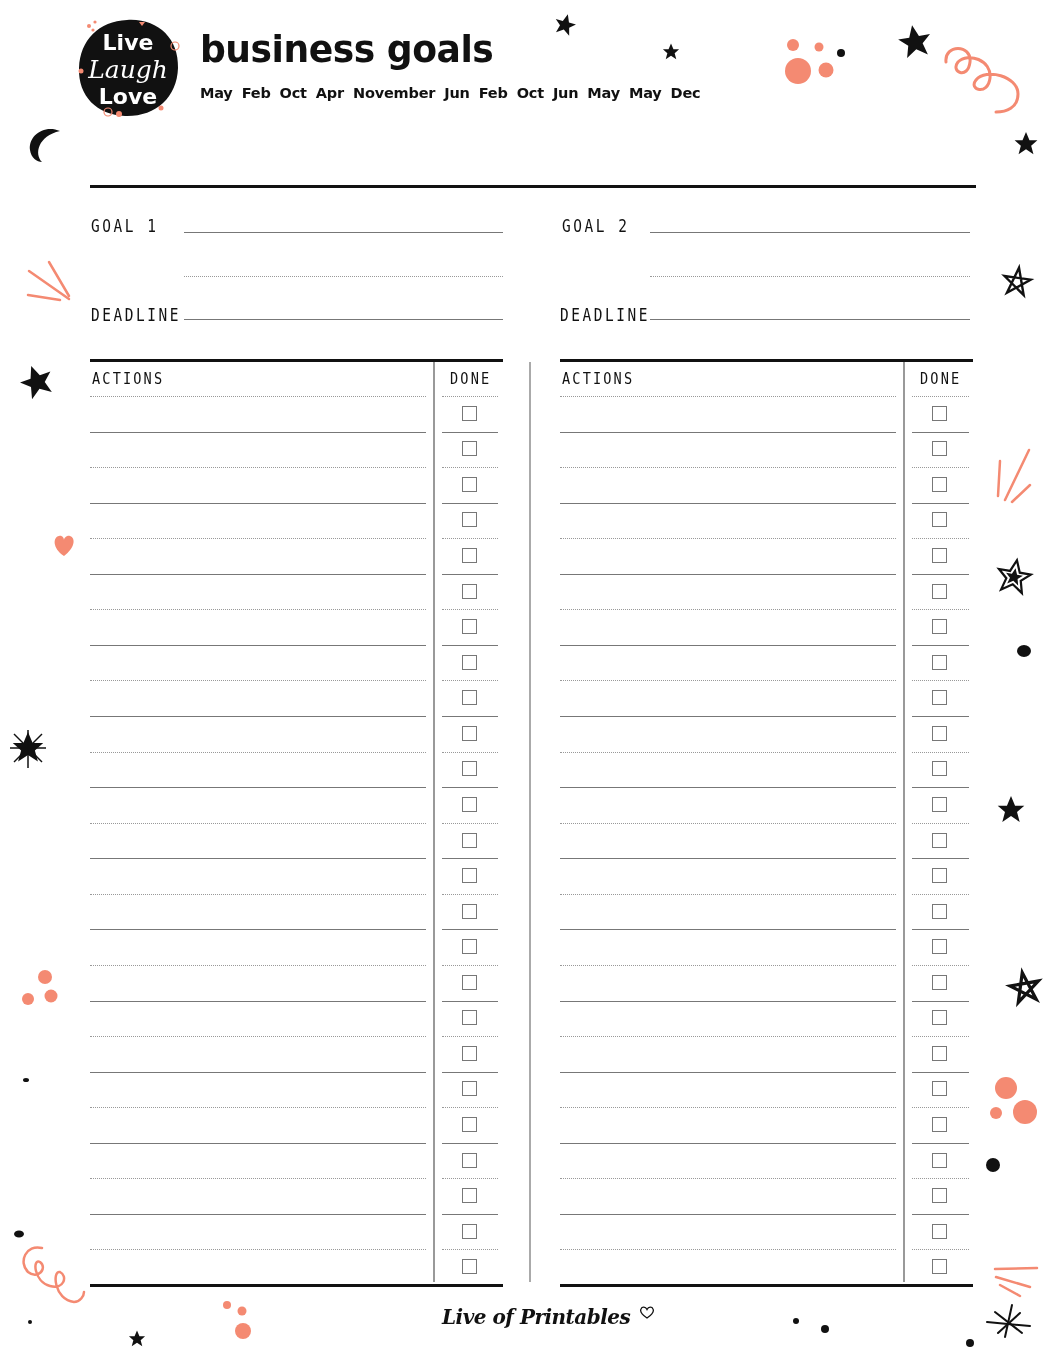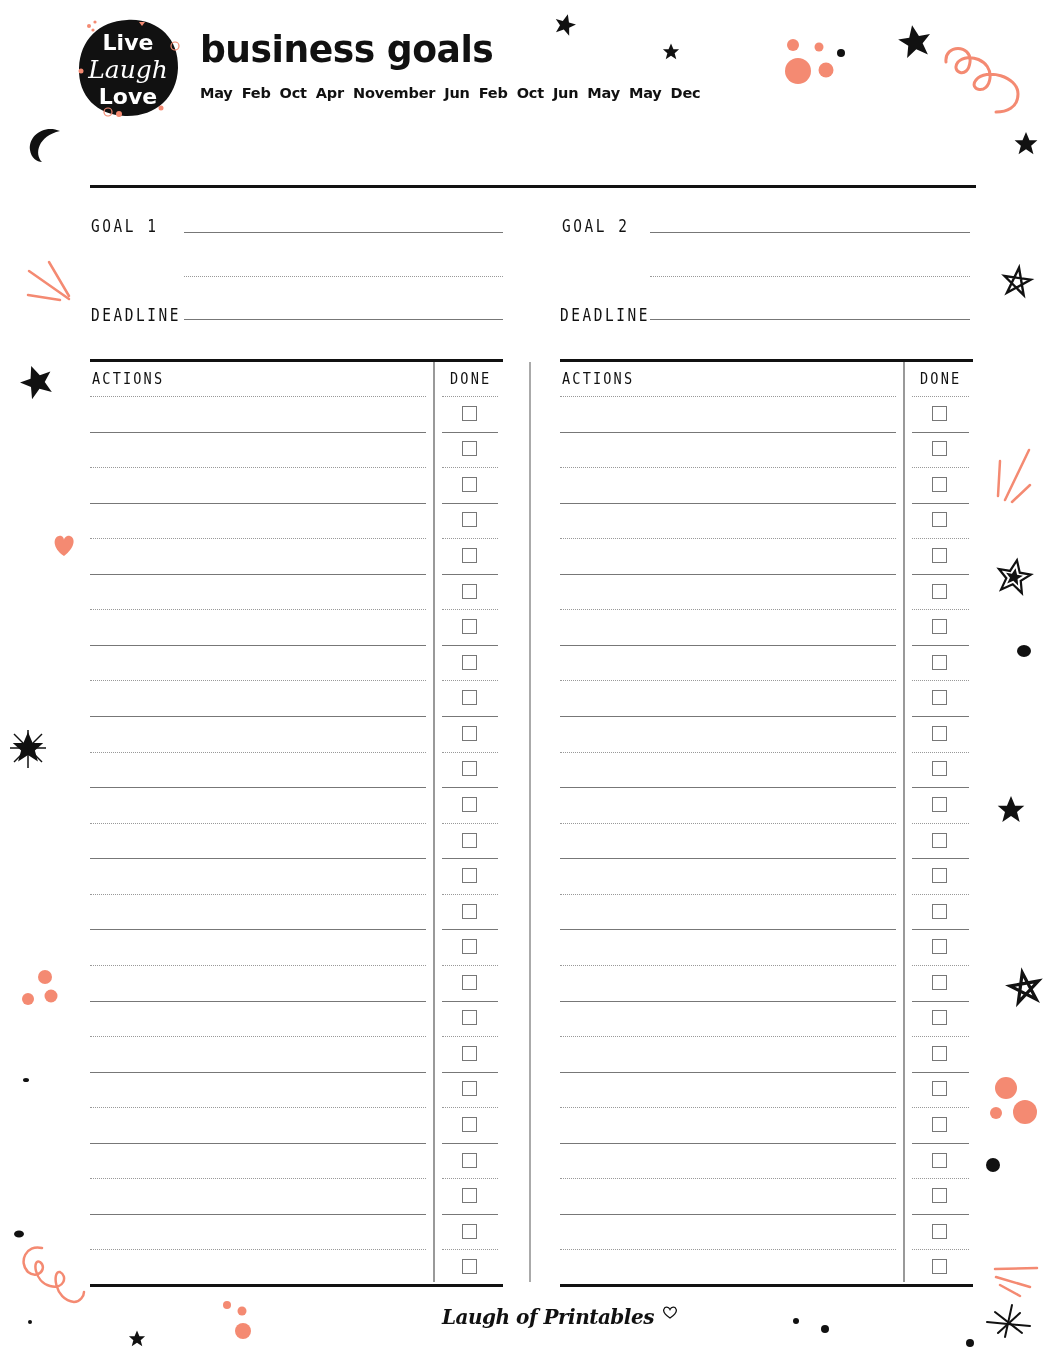--- a/index.html
+++ b/index.html
@@ -294,21 +294,21 @@
     <div class="abs line-solid" style="left: 912px; top: 1214px; width: 57px;"></div>
     <div class="abs" style="left: 560px; top: 1214.88px; width: 336px; height: 33.56px;"></div>
     <div class="abs cb" style="left: 932px; top: 1224px;"></div>
     <div class="abs line-dot" style="left: 560px; top: 1249px; width: 336px;"></div>
     <div class="abs line-dot" style="left: 912px; top: 1249px; width: 57px;"></div>
     <div class="abs" style="left: 560px; top: 1250.44px; width: 336px; height: 33.56px;"></div>
     <div class="abs cb" style="left: 932px; top: 1259px;"></div>
   </div>
 
 <div class="abs footer">
-  <span>Laugh of Printables</span>
+  <span>Live of Printables</span>
   <svg width="16" height="15" viewBox="0 0 16 15" style="vertical-align:top;margin-left:2px;">
     <path d="M8 13 C2 9 1 6 2 4 C3 1.5 6.5 1.5 8 4.5 C9.5 1.5 13 1.5 14 4 C15 6 14 9 8 13 Z" fill="none" stroke="#111" stroke-width="1.3"></path>
   </svg>
 </div>
 
 <svg class="abs" style="left:0;top:0;" width="1050" height="1359">
   <defs>
     <path id="star5" d="M0,-10 L2.9,-3.1 L9.5,-3.1 L4.3,1.5 L6.2,8.5 L0,4.3 L-6.2,8.5 L-4.3,1.5 L-9.5,-3.1 L-2.9,-3.1 Z"></path>
     <path id="pent" d="M0,-12 L7,10 L-11,-3.5 L11,-3.5 L-7,10 Z"></path>
   </defs>

